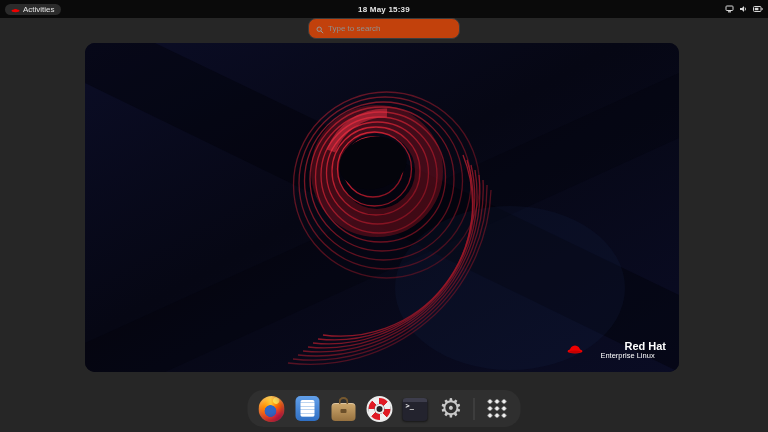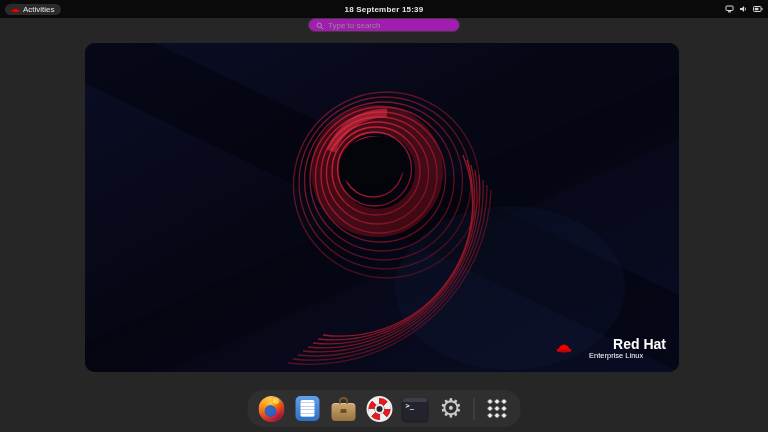--- a/index.html
+++ b/index.html
@@ -26,22 +26,22 @@
   .clock{
     position:absolute;left:50%;top:50%;transform:translate(-50%,-50%);
     font-weight:700;letter-spacing:.2px;cursor:pointer;
   }
   .status{display:flex;align-items:center;gap:5px;cursor:pointer;}
   .status svg{display:block;}
 
   
   .search{
     position:absolute;top:18px;left:50%;transform:translateX(-50%);
-    width:152px;height:14px;box-sizing:border-box;
-    background:#a21caf;border:1px solid #3c3c3c;border-radius:8px;
+    width:152px;height:21px;box-sizing:border-box;
+    background:#c2410c;border:1px solid #3c3c3c;border-radius:8px;
     display:flex;align-items:center;gap:4px;padding:0 7px;
   }
   .search input{
     flex:1;background:transparent;border:none;outline:none;
     color:#cfcfcf;font-size:8px;font-family:"Liberation Sans",sans-serif;padding:0;
   }
   .search input::placeholder{color:#8f8f8f;}
 
   
   .adjacent{
@@ -62,21 +62,21 @@
   
   .preview{
     position:absolute;left:85px;top:43px;width:594px;height:329px;
     border-radius:10px;overflow:hidden;background:#060714;cursor:pointer;
   }
   .preview > svg.wall{position:absolute;inset:0;width:100%;height:100%;}
   .logo{
     position:absolute;right:13px;bottom:11px;
     display:flex;align-items:center;gap:5px;color:#fff;
   }
-  .logo-title{font-size:14px;font-weight:700;line-height:1.15;margin-left:36px;}
+  .logo-title{font-size:11px;font-weight:700;line-height:1.15;margin-left:36px;}
   .logo-sub{font-size:7.5px;line-height:1.15;padding-left:12px;}
 
   
   .dash{
     position:absolute;bottom:5px;left:50%;transform:translateX(-50%);
     display:flex;align-items:center;gap:9px;
     background:rgba(255,255,255,0.045);border-radius:16px;padding:5px 10px;
   }
   .app{width:27px;height:27px;display:flex;align-items:center;justify-content:center;cursor:pointer;position:relative;}
   .sep{width:1px;height:22px;background:rgba(255,255,255,0.14);}
@@ -144,21 +144,21 @@
     <div class="activities">
       <span class="rh-dot">
         <svg width="9" height="7" viewBox="0 0 18 14">
           <path d="M4,9 A5.5,5.5 0 0 1 14,9 Z" fill="#ee0000"></path>
           <ellipse cx="9" cy="9.6" rx="8" ry="2.8" fill="#ee0000"></ellipse>
         </svg>
       </span>
       <span>Activities</span>
     </div>
 
-    <div class="clock">18 September 15:39</div>
+    <div class="clock">18 May 15:39</div>
 
     <div class="status">
       <span>
         <svg width="9" height="8" viewBox="0 0 9 8">
           <rect x="1" y="1" width="7" height="4.5" rx="0.8" fill="none" stroke="#d8d8d8" stroke-width="1"></rect>
           <rect x="3" y="6.2" width="3" height="1.2" fill="#d8d8d8"></rect>
         </svg>
       </span>
       <span>
         <svg width="9" height="8" viewBox="0 0 9 8">

